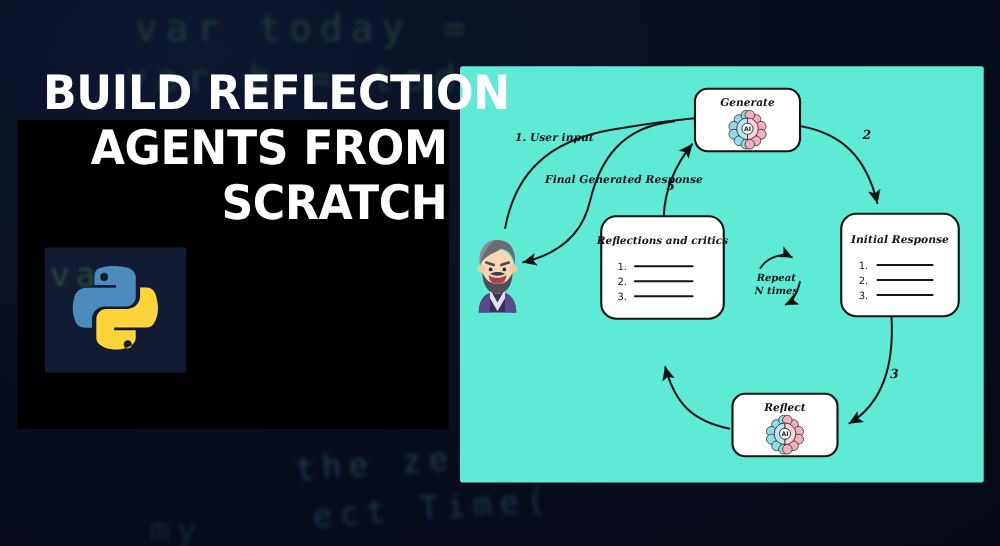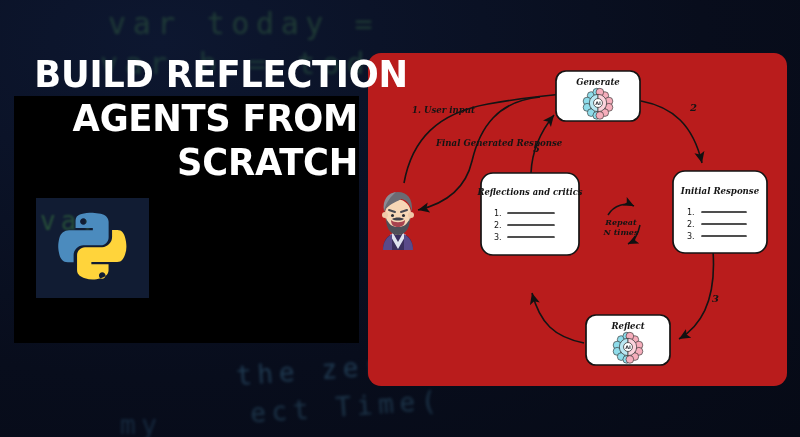--- a/index.html
+++ b/index.html
@@ -78,22 +78,22 @@
     font-family:"DejaVu Sans Mono",monospace;
     font-size:26px;color:#2b5a3a;letter-spacing:.2em;
     filter:blur(1.3px);opacity:.8;
   }
   .pylogo svg{position:absolute;left:50%;top:50%;transform:translate(-50%,-50%);}
 
   
   .card{
     position:absolute;
     left:368px;top:53px;width:419px;height:333px;
-    background:#b91c1c;
-    border-radius:13px;
+    background:#5eead4;
+    border-radius:2px;
     overflow:hidden;
     z-index:3;
   }
   .card svg{display:block;}
 
   
   .hw{font-family:"DejaVu Serif","Liberation Serif",serif;font-style:italic;font-weight:bold;fill:#141414;}
 </style>
 </head>
 <body>

